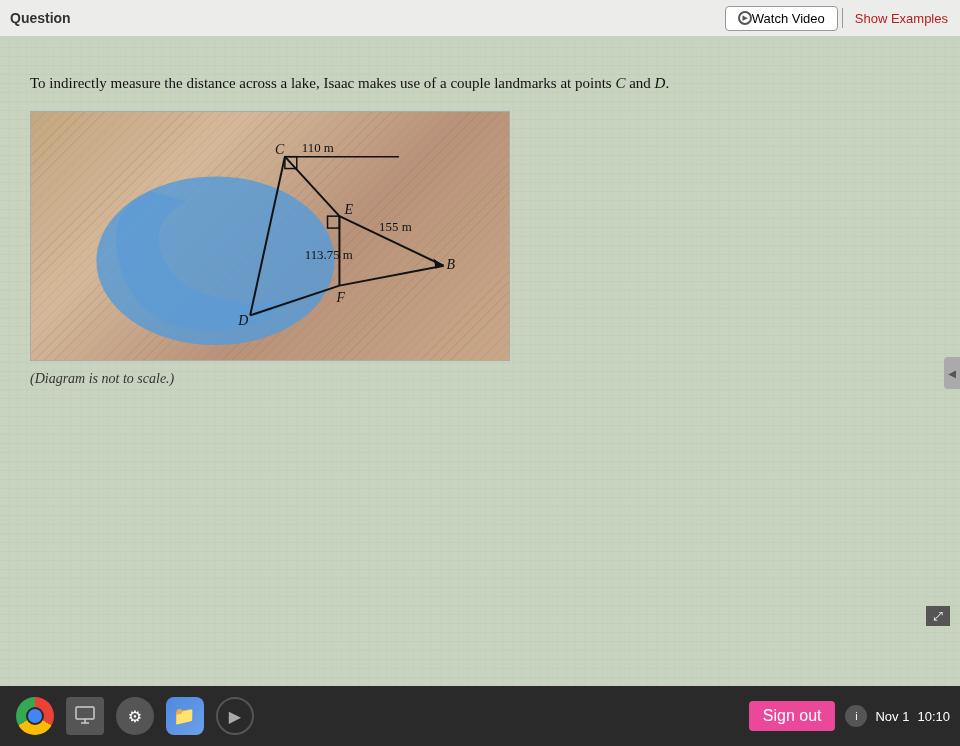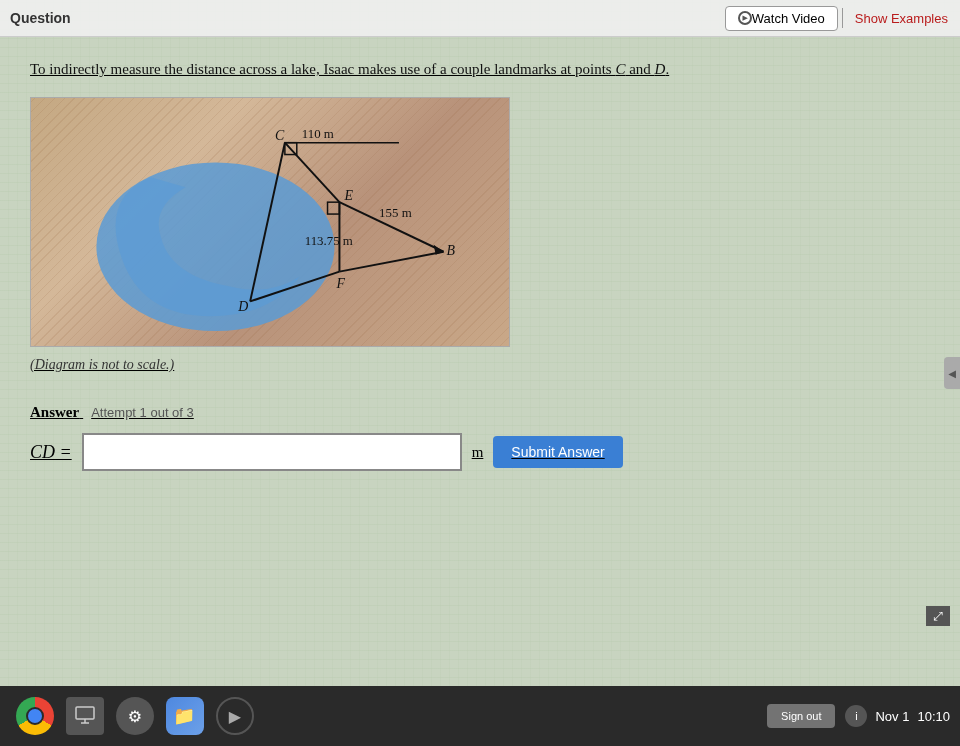--- a/index.html
+++ b/index.html
@@ -103,23 +103,22 @@
       padding: 4px 8px;
     }
 
     
     .main-content {
       position: absolute;
       top: 37px;
       left: 0;
       right: 0;
       bottom: 60px;
-      padding: 20px 30px;
+      padding: 34px 30px;
       overflow: hidden;
-      text-decoration: underline;
     }
 
     .question-text {
       font-size: 15px;
       line-height: 1.6;
       color: #111;
       margin-bottom: 16px;
       font-family: 'Times New Roman', Times, serif;
     }
 
@@ -321,26 +320,26 @@
     .taskbar-right {
       position: absolute;
       right: 0;
       display: flex;
       align-items: center;
       gap: 0;
       height: 100%;
     }
 
     .sign-out-btn {
-      background: #737373;
+      background: #ec4899;
       color: white;
       border: none;
       border-radius: 4px;
       padding: 6px 14px;
-      font-size: 11px;
+      font-size: 16px;
       cursor: pointer;
       font-family: Arial, sans-serif;
       margin-right: 10px;
     }
 
     .taskbar-info {
       display: flex;
       align-items: center;
       gap: 8px;
       color: white;
@@ -422,31 +421,20 @@
       <text x="307" y="192" font-size="14" font-style="italic" fill="#111" font-family="Times New Roman">F</text>
 
       <text x="208" y="215" font-size="14" font-style="italic" fill="#111" font-family="Times New Roman">D</text>
 
       <polygon points="415,155 405,148 407,158" fill="#111"></polygon>
     </svg>
   </div>
 
   <p class="diagram-note">(Diagram is not to scale.)</p>
 
-  <div class="answer-section">
-    <span class="answer-label">Answer</span>
-    <span class="attempt-text">Attempt 1 out of 3</span>
-
-    <div class="answer-input-row">
-      <span class="cd-label"><em>CD</em> =</span>
-      <input class="answer-input" type="text" placeholder="" style="">
-      <span class="unit-label">m</span>
-      <button class="submit-btn">Submit Answer</button>
-    </div>
-  </div>
 
 </div>
 
 <div class="right-arrow">
   <span style="color:#555; font-size:10px;">◀</span>
 </div>
 
 <div class="expand-icon"></div>
 
 <div class="taskbar">

